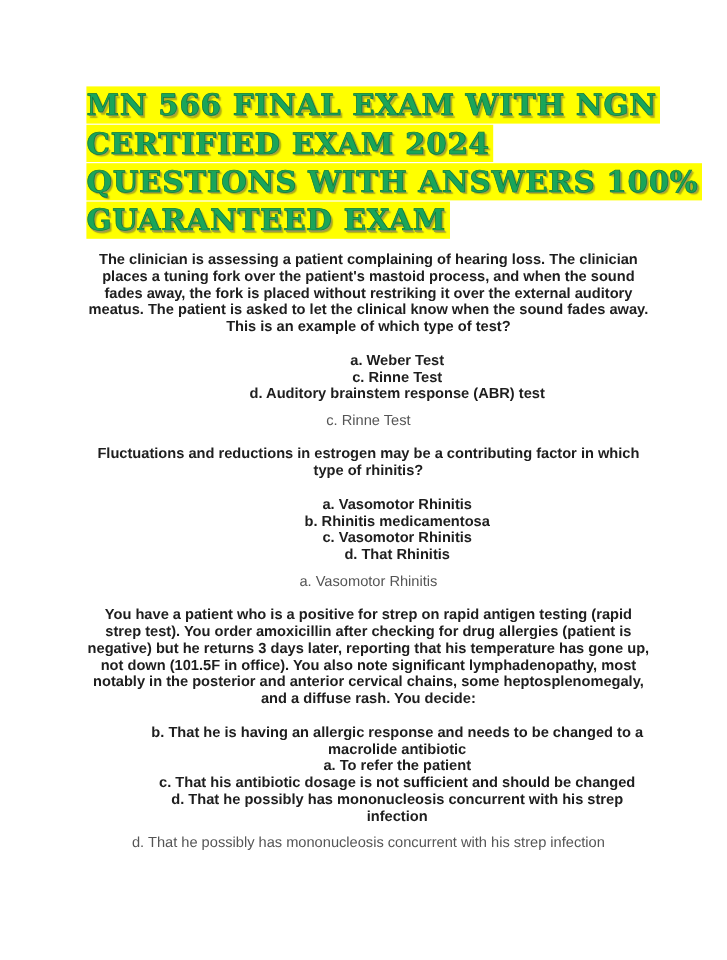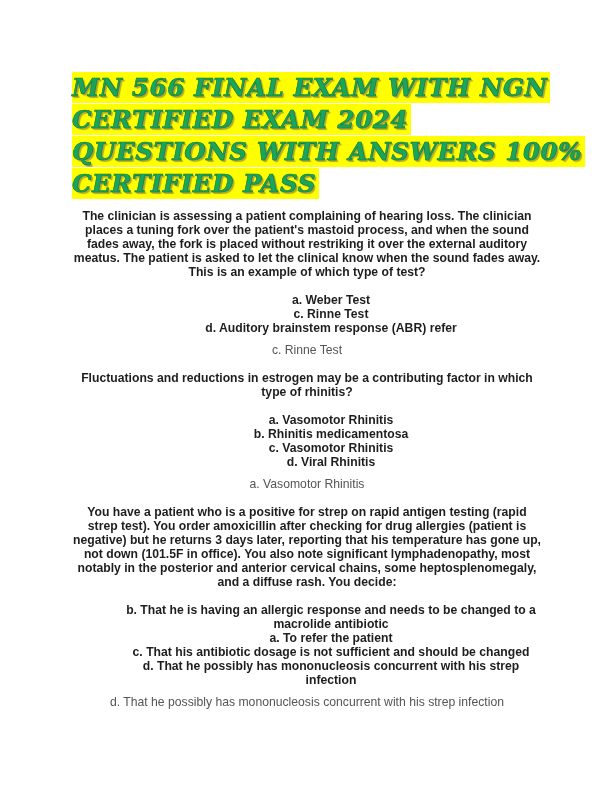--- a/index.html
+++ b/index.html
@@ -29,21 +29,20 @@
     font-size: 24.5px;
     line-height: 32px;
     letter-spacing: 0.6px;
     color: #1aa55a;
     -webkit-text-stroke: 0.6px #0e7a3e;
     text-shadow: 1px 1px 0 #9c9c50, 2px 2px 1px rgba(80,80,40,0.45);
   }
   .title .line {
     display: block;
     white-space: nowrap;
-    font-style: italic;
   }
   .title .line span {
     background: #ffff00;
     padding: 1px 3px 1px 0;
   }
   .q {
     font-weight: bold;
     font-size: 12.2px;
     line-height: 14px;
     margin: 0;
@@ -72,40 +71,40 @@
 </style>
 </head>
 <body>
 
 <div class="page">
 
   <h1 class="title">
     <span class="line"><span>MN 566 FINAL EXAM WITH NGN</span></span>
     <span class="line"><span>CERTIFIED EXAM 2024</span></span>
     <span class="line"><span>QUESTIONS WITH ANSWERS 100%</span></span>
-    <span class="line"><span>CERTIFIED PASS</span></span>
+    <span class="line"><span>GUARANTEED EXAM</span></span>
   </h1>
 
   <div class="block">
     <p class="q">The clinician is assessing a patient complaining of hearing loss. The clinician places a tuning fork over the patient's mastoid process, and when the sound fades away, the fork is placed without restriking it over the external auditory meatus. The patient is asked to let the clinical know when the sound fades away. This is an example of which type of test?</p>
     <ul class="opts">
       <li>a. Weber Test</li>
       <li>c. Rinne Test</li>
-      <li>d. Auditory brainstem response (ABR) refer</li>
+      <li>d. Auditory brainstem response (ABR) test</li>
     </ul>
     <p class="ans">c. Rinne Test</p>
   </div>
 
   <div class="block">
     <p class="q">Fluctuations and reductions in estrogen may be a contributing factor in which type of rhinitis?</p>
     <ul class="opts">
       <li>a. Vasomotor Rhinitis</li>
       <li>b. Rhinitis medicamentosa</li>
       <li>c. Vasomotor Rhinitis</li>
-      <li>d. Viral Rhinitis</li>
+      <li>d. That Rhinitis</li>
     </ul>
     <p class="ans">a. Vasomotor Rhinitis</p>
   </div>
 
   <div class="block">
     <p class="q">You have a patient who is a positive for strep on rapid antigen testing (rapid strep test). You order amoxicillin after checking for drug allergies (patient is negative) but he returns 3 days later, reporting that his temperature has gone up, not down (101.5F in office). You also note significant lymphadenopathy, most notably in the posterior and anterior cervical chains, some heptosplenomegaly, and a diffuse rash. You decide:</p>
     <ul class="opts">
       <li>b. That he is having an allergic response and needs to be changed to a macrolide antibiotic</li>
       <li>a. To refer the patient</li>
       <li>c. That his antibiotic dosage is not sufficient and should be changed</li>

